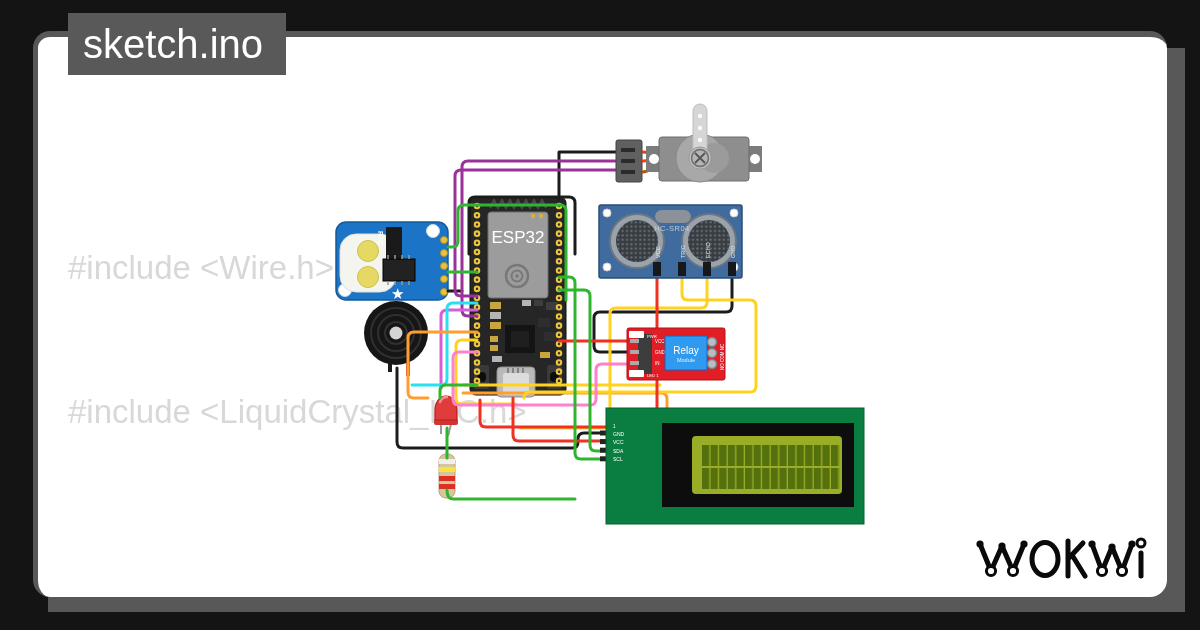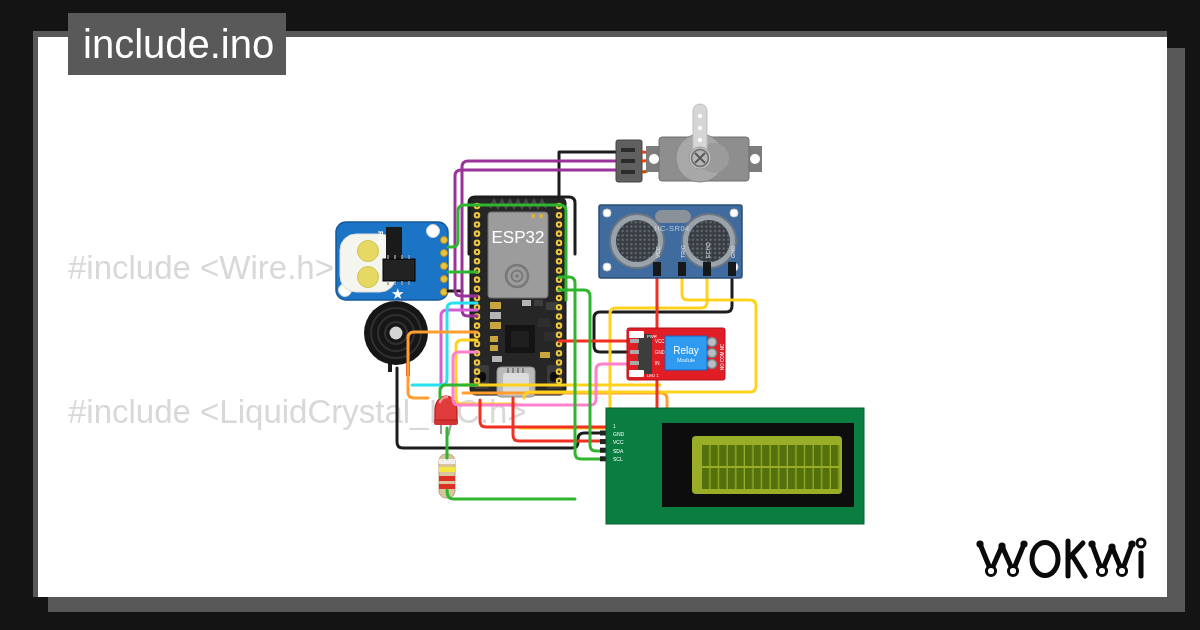--- a/index.html
+++ b/index.html
@@ -1,20 +1,20 @@
 <!DOCTYPE html>
 <html><head>
 <meta charset="utf-8">
 <style>
   html,body{margin:0;padding:0;background:#141414;}
   #stage{position:relative;width:1200px;height:630px;overflow:hidden;
          font-family:"Liberation Sans",sans-serif;background:#141414;}
   #shadow{position:absolute;left:48px;top:48px;width:1137px;height:564px;background:#585858;}
   #canvas{position:absolute;left:33px;top:31px;width:1129px;height:560px;background:#ffffff;
-          border-top:6px solid #585858;border-left:5px solid #585858;overflow:hidden;}
+          border-top:6px solid #585858;border-left:5px solid #585858;overflow:hidden;border-radius:17px;}
   #code{position:absolute;left:30px;top:111px;color:#d8d8d8;font-size:33px;line-height:48px;
         white-space:pre;letter-spacing:0px;}
   .codeline{height:48px;white-space:pre;}
   #titlebox{position:absolute;left:68px;top:13px;width:218px;height:62px;background:#595959;
             display:flex;align-items:center;}
   #titlebox span{color:#ffffff;font-size:40px;padding-left:15px;}
   #circuit{position:absolute;left:0;top:0;pointer-events:none;}
   text{font-family:"Liberation Sans",sans-serif;}
 </style>
 </head>
@@ -31,21 +31,21 @@
       
       
       
       
       
       
     </div>
   </div>
 
   <div id="titlebox">
-    <span>include.ino</span>
+    <span>sketch.ino</span>
   </div>
 
   <svg id="circuit" width="1200" height="630" viewBox="0 0 1200 630">
     <defs>
       <pattern id="lcdcells" x="702" y="445" width="8.6" height="23" patternUnits="userSpaceOnUse">
         <rect x="0" y="0" width="7.3" height="21" fill="#54710d"></rect>
       </pattern>
       <pattern id="mesh" x="0" y="0" width="4.4" height="4.4" patternUnits="userSpaceOnUse">
         <circle cx="2.2" cy="2.2" r="1.1" fill="#6a7077"></circle>
       </pattern>

